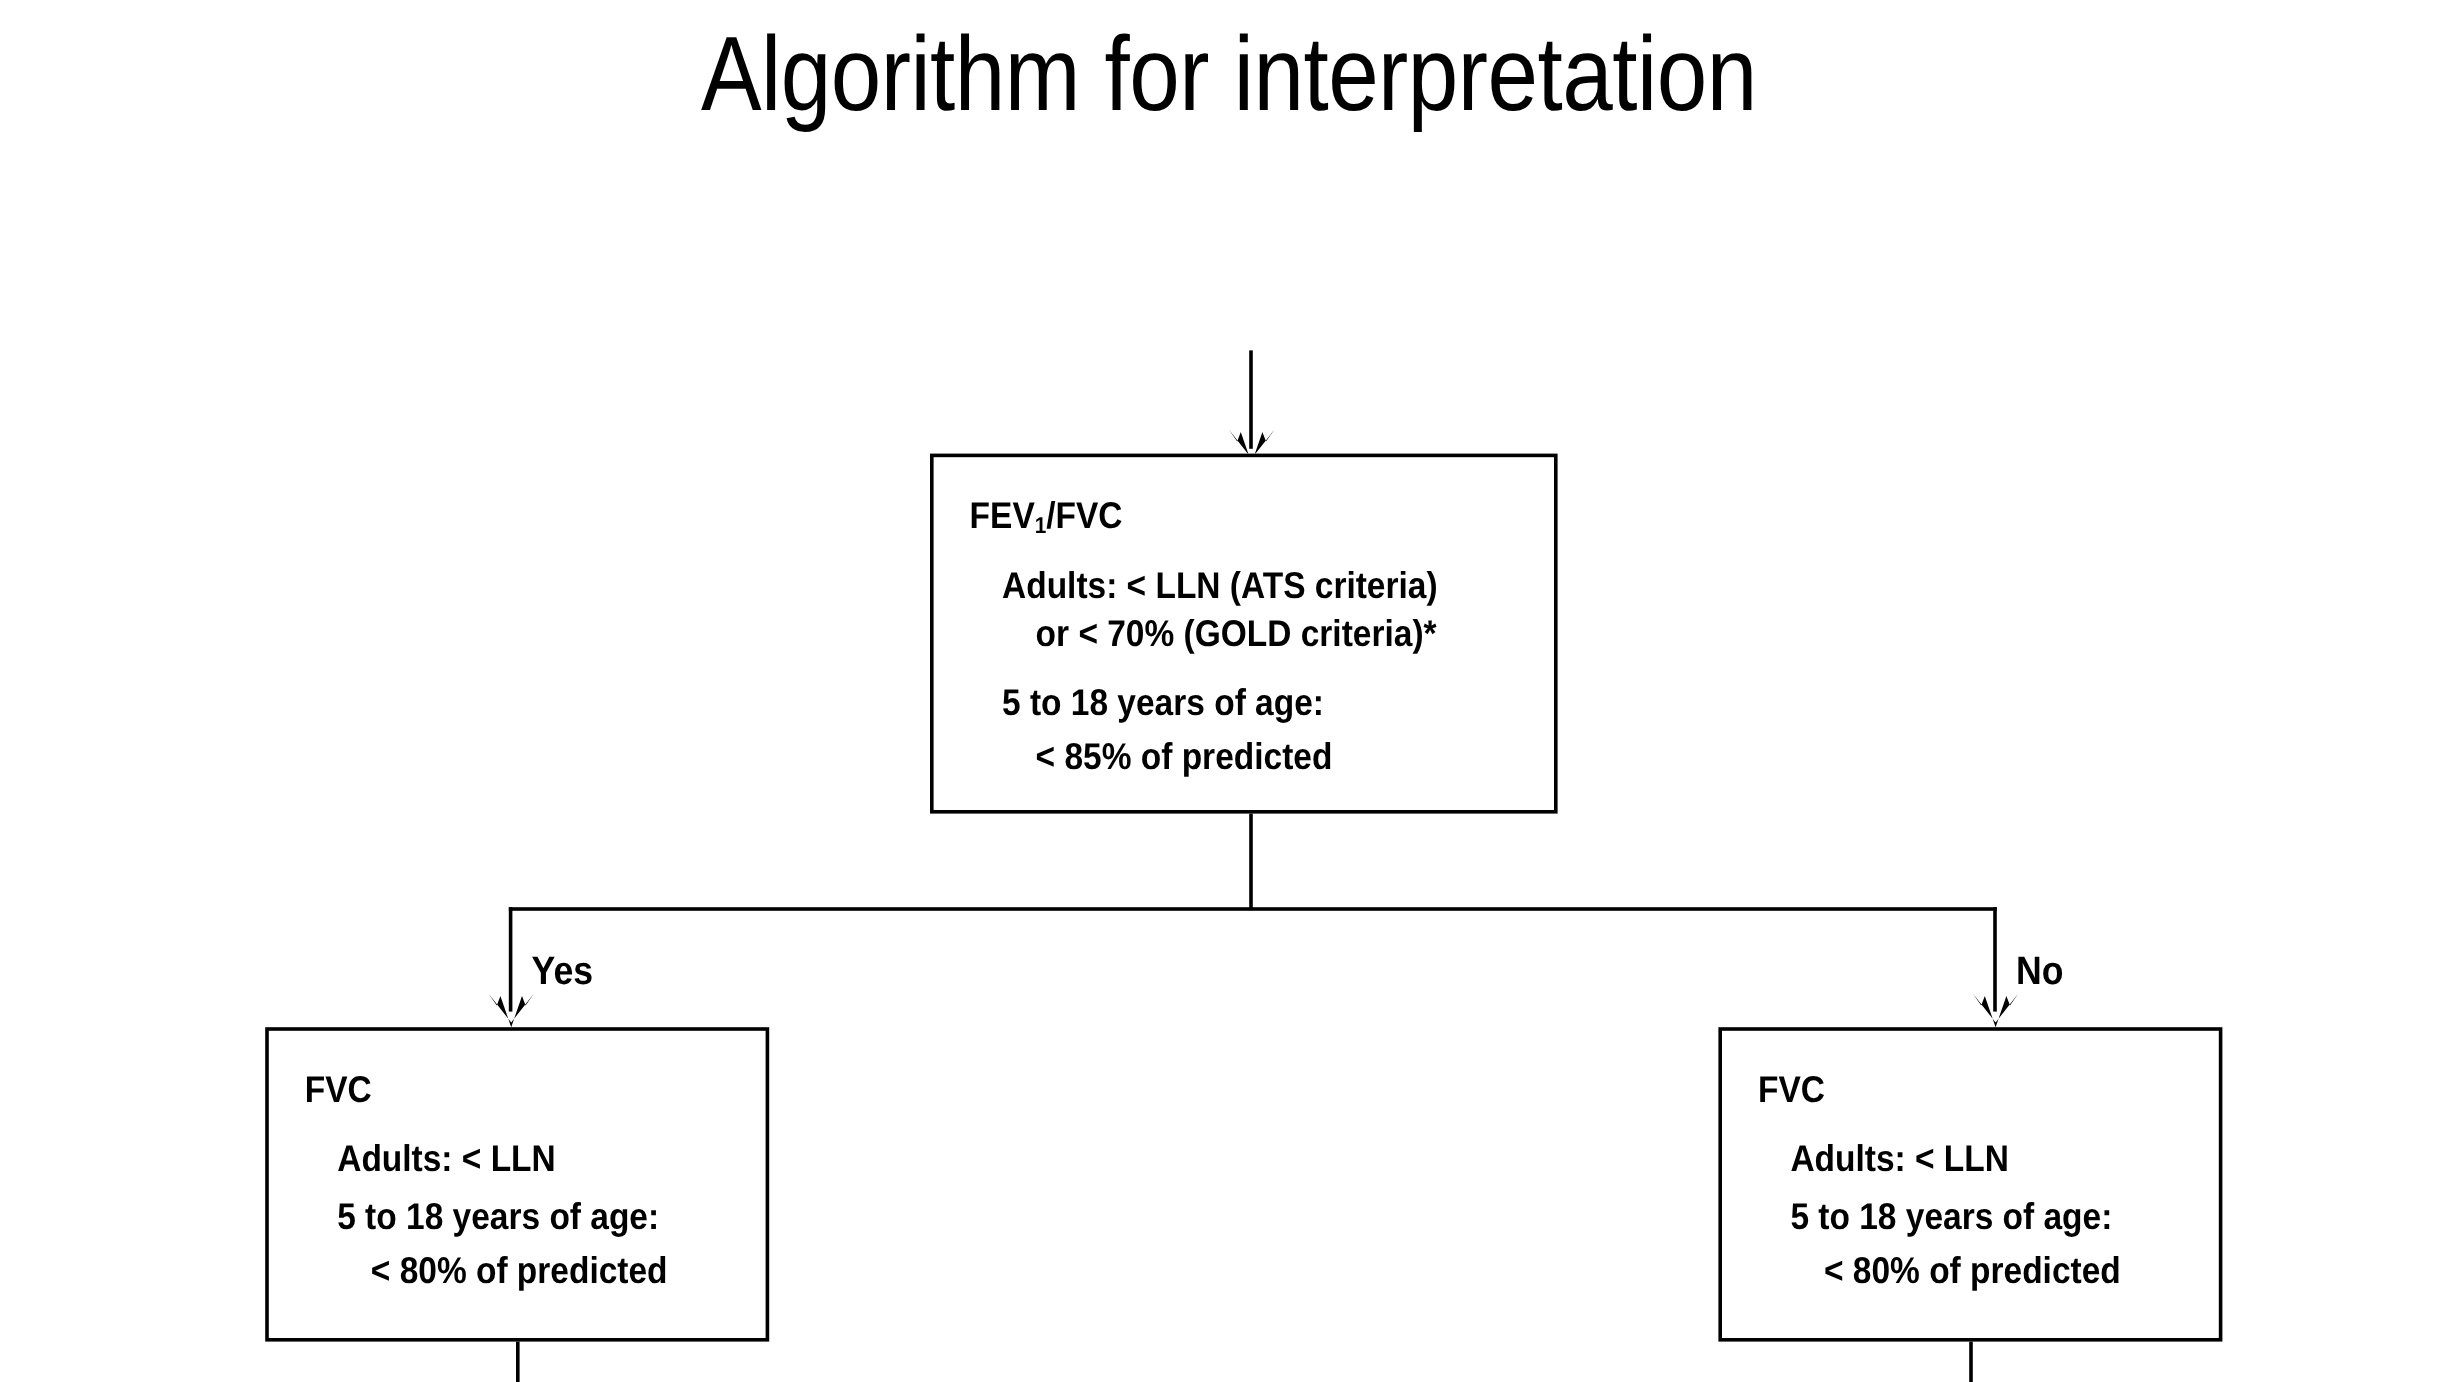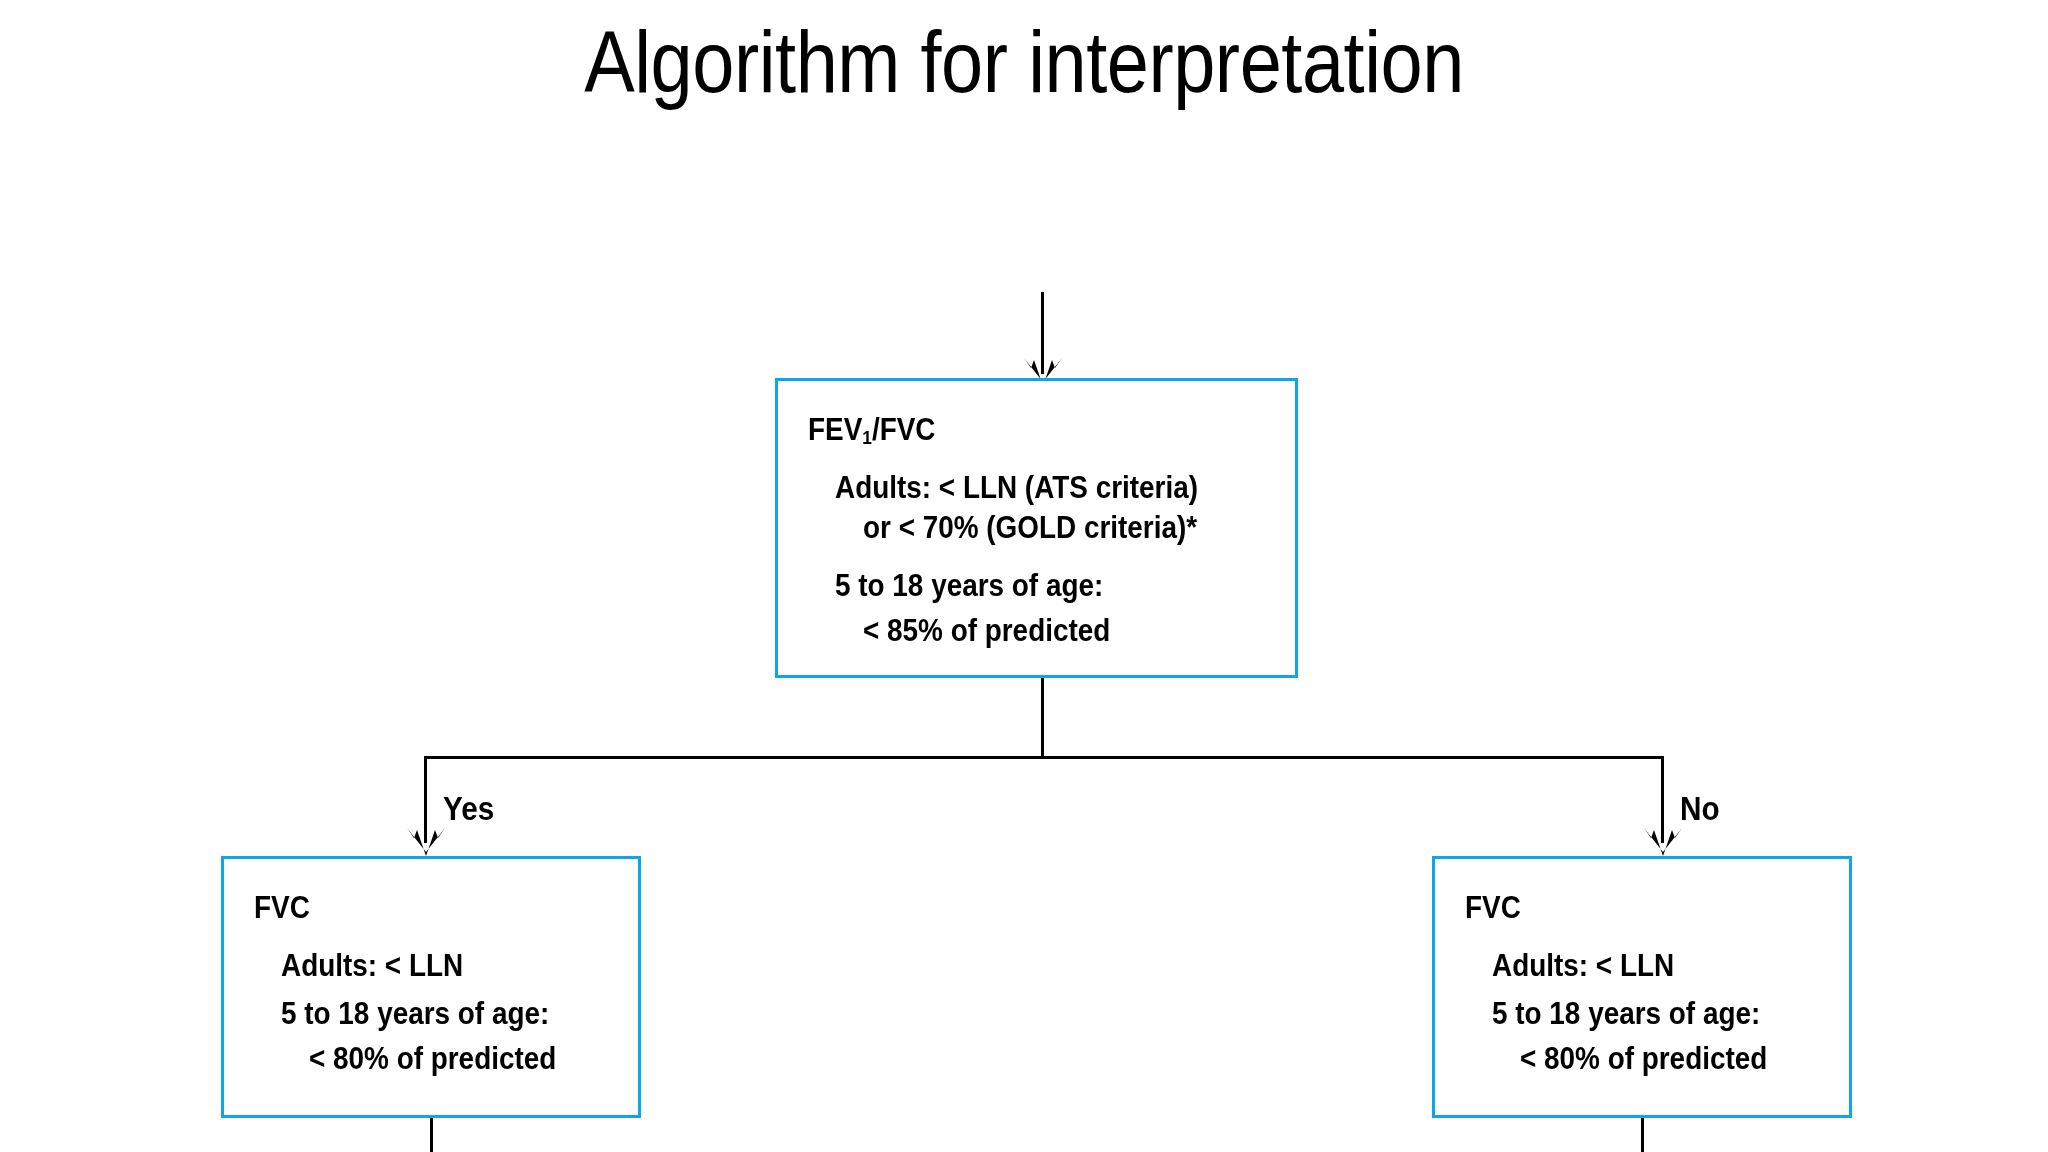--- a/index.html
+++ b/index.html
@@ -57,21 +57,21 @@
     position: static;
     display: block;
     font-size: 31px;
     margin-bottom: 15px;
   }
 
   
   .fbox {
     position: absolute;
     box-sizing: border-box;
-    border: 3px solid #0ea5e9;
+    border: 3px solid #000000;
     background: #ffffff;
   }
   .fbox .line {
     position: absolute;
     font-family: "Liberation Sans", sans-serif;
     font-weight: bold;
     font-size: 31px;
     white-space: nowrap;
     transform: scaleX(0.9);
     transform-origin: 0 50%;

